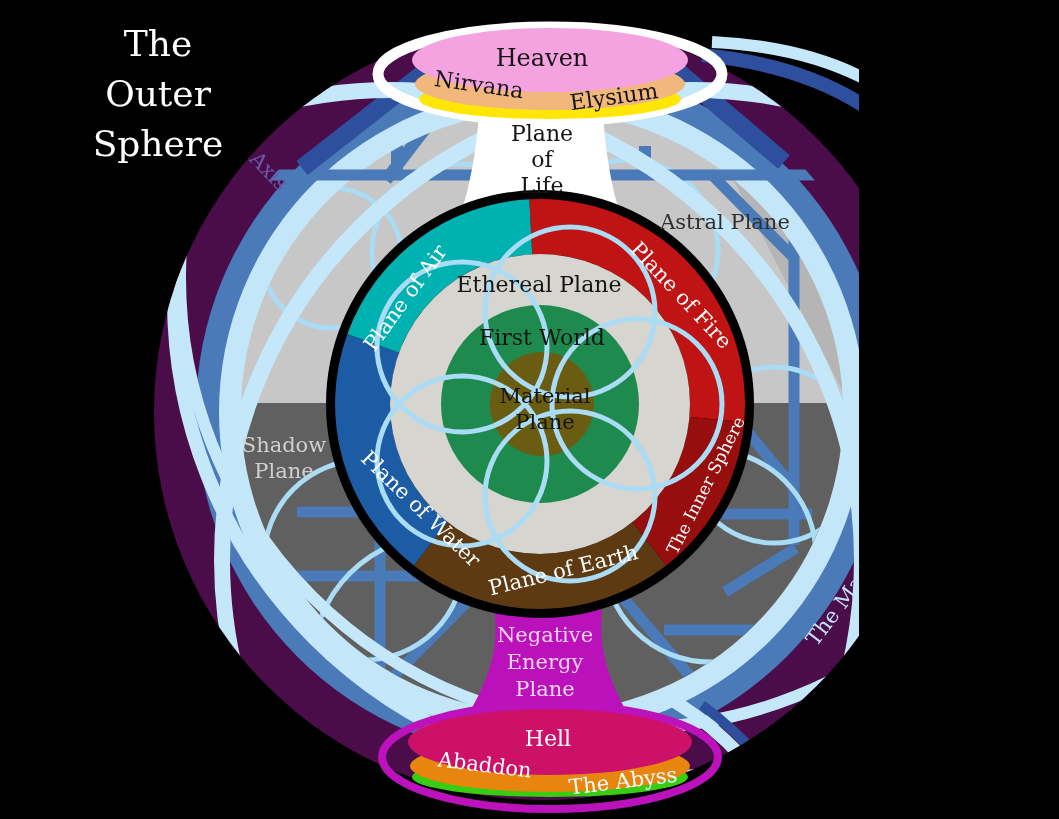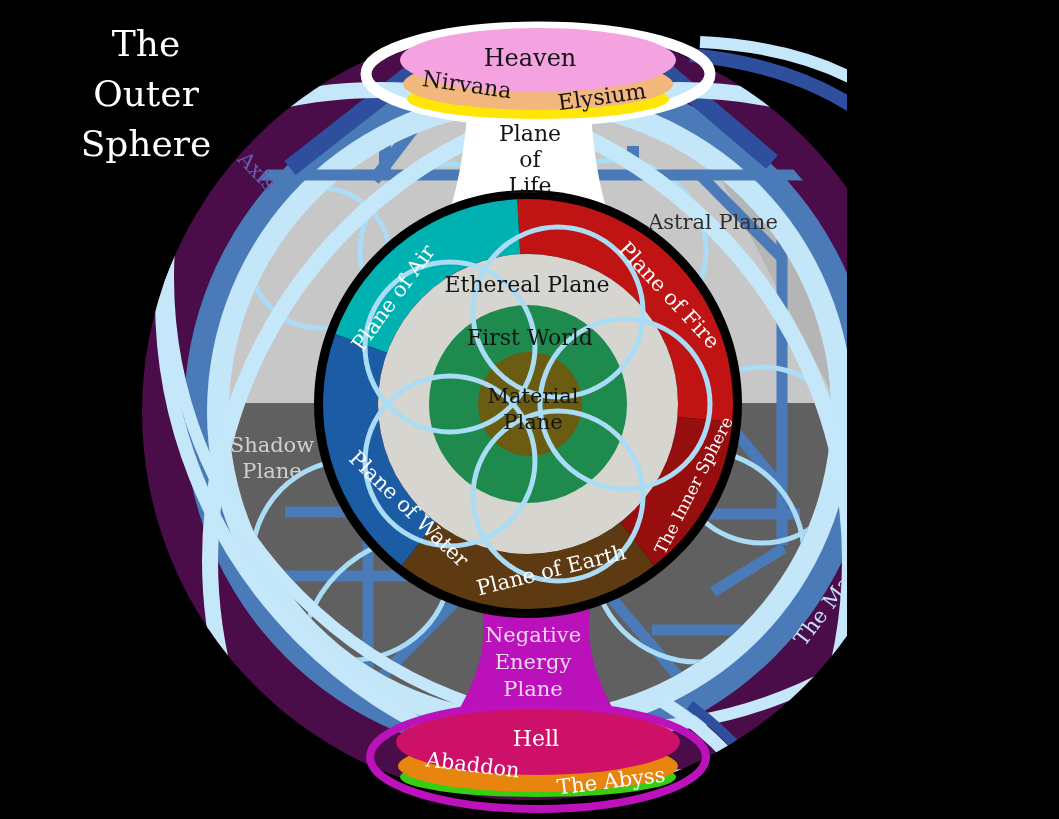--- a/index.html
+++ b/index.html
@@ -1,16 +1,16 @@
 <!DOCTYPE html>
 <html><head>
 <meta charset="utf-8">
 <style>
   html,body{margin:0;padding:0;background:#000;}
-  .stage{position:relative;width:847px;height:819px;background:#000;overflow:hidden;}
+  .stage{position:relative;width:847px;height:819px;background:#000;overflow:hidden;margin-left:12px;}
   svg{display:block;}
   svg text{font-family:"DejaVu Serif", serif;}
   .lat{stroke:#4a7ab8;fill:none;}
   .thin{stroke:#aadcf5;stroke-width:5;fill:none;}
   .swirl{stroke:#c5e7fa;fill:none;}
   .lbl{fill:#141414;}
   .lblw{fill:#ffffff;}
   .t-center{text-anchor:middle;}
 </style>
 </head>

